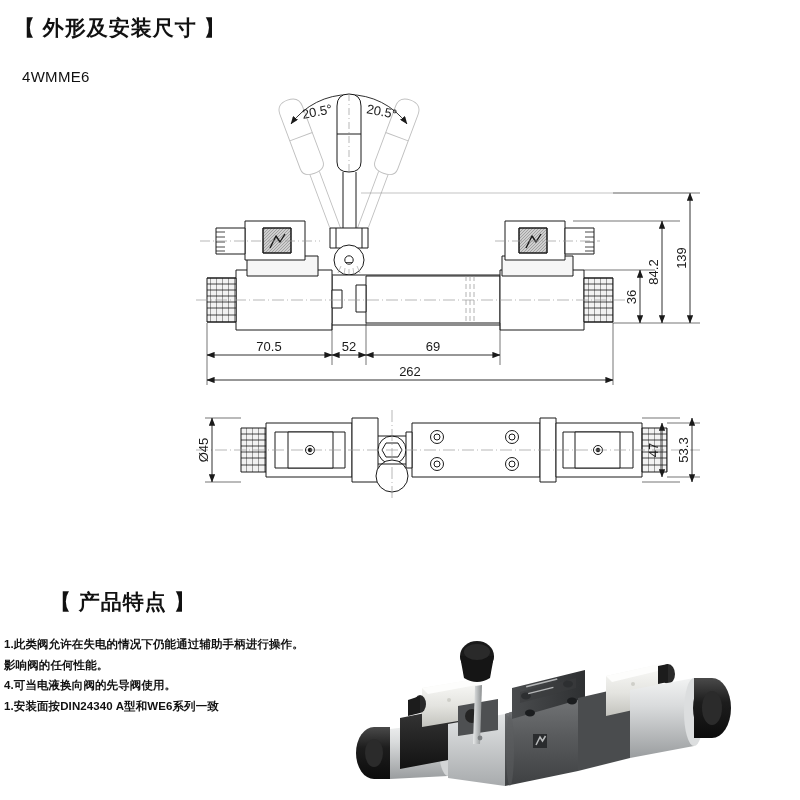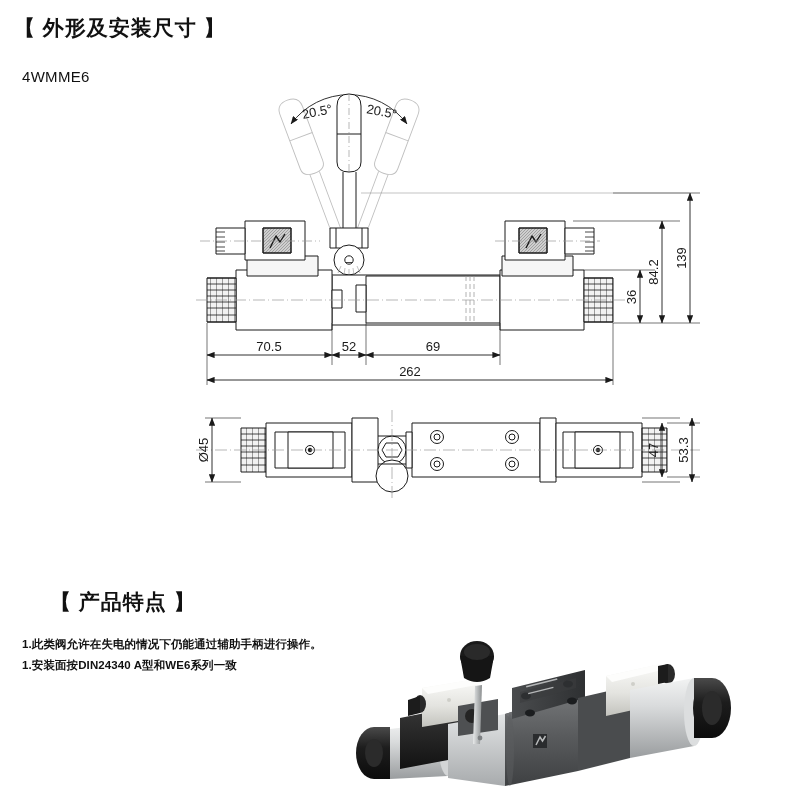--- a/index.html
+++ b/index.html
@@ -22,21 +22,21 @@
     position:absolute;left:22px;top:68px;font-size:15px;color:#111;
     letter-spacing:.3px;white-space:nowrap;
   }
 
   .caption{
     position:absolute;left:30px;top:529px;font-size:19px;color:#111;
     white-space:nowrap;letter-spacing:.6px;
   }
 
   
-  .features{position:absolute;left:22px;top:634px;width:310px;}
+  .features{position:absolute;left:4px;top:634px;width:310px;}
   .feature-line{
     font-size:11.5px;line-height:20.6px;color:#111;
     white-space:nowrap;letter-spacing:.1px;font-weight:600;
   }
   .feature-line.cont{text-indent:0;}
 
   
   #drawing-svg{position:absolute;left:0;top:80px;}
 
   
@@ -278,20 +278,22 @@
       <text x="658" y="370" font-size="13" text-anchor="middle" transform="rotate(-90 658 370)">47</text>
       <text x="688" y="370" font-size="13" text-anchor="middle" transform="rotate(-90 688 370)">53.3</text>
     </g>
   </svg>
 
 
   <div class="section-heading" id="heading-features">【 产品特点 】</div>
 
   <div class="features">
     <div class="feature-line">1.此类阀允许在失电的情况下仍能通过辅助手柄进行操作。</div>
+    <div class="feature-line cont">影响阀的任何性能。</div>
+    <div class="feature-line">4.可当电液换向阀的先导阀使用。</div>
     <div class="feature-line">1.安装面按DIN24340 A型和WE6系列一致</div>
   </div>
 
   <svg id="product-photo" width="460" height="172" viewBox="0 0 460 172">
     <defs>
       <linearGradient id="tubeL" x1="0" y1="0" x2="0" y2="1">
         <stop offset="0" stop-color="#f2f3f3"></stop>
         <stop offset="0.35" stop-color="#d9dbdc"></stop>
         <stop offset="1" stop-color="#9a9d9f"></stop>
       </linearGradient>

